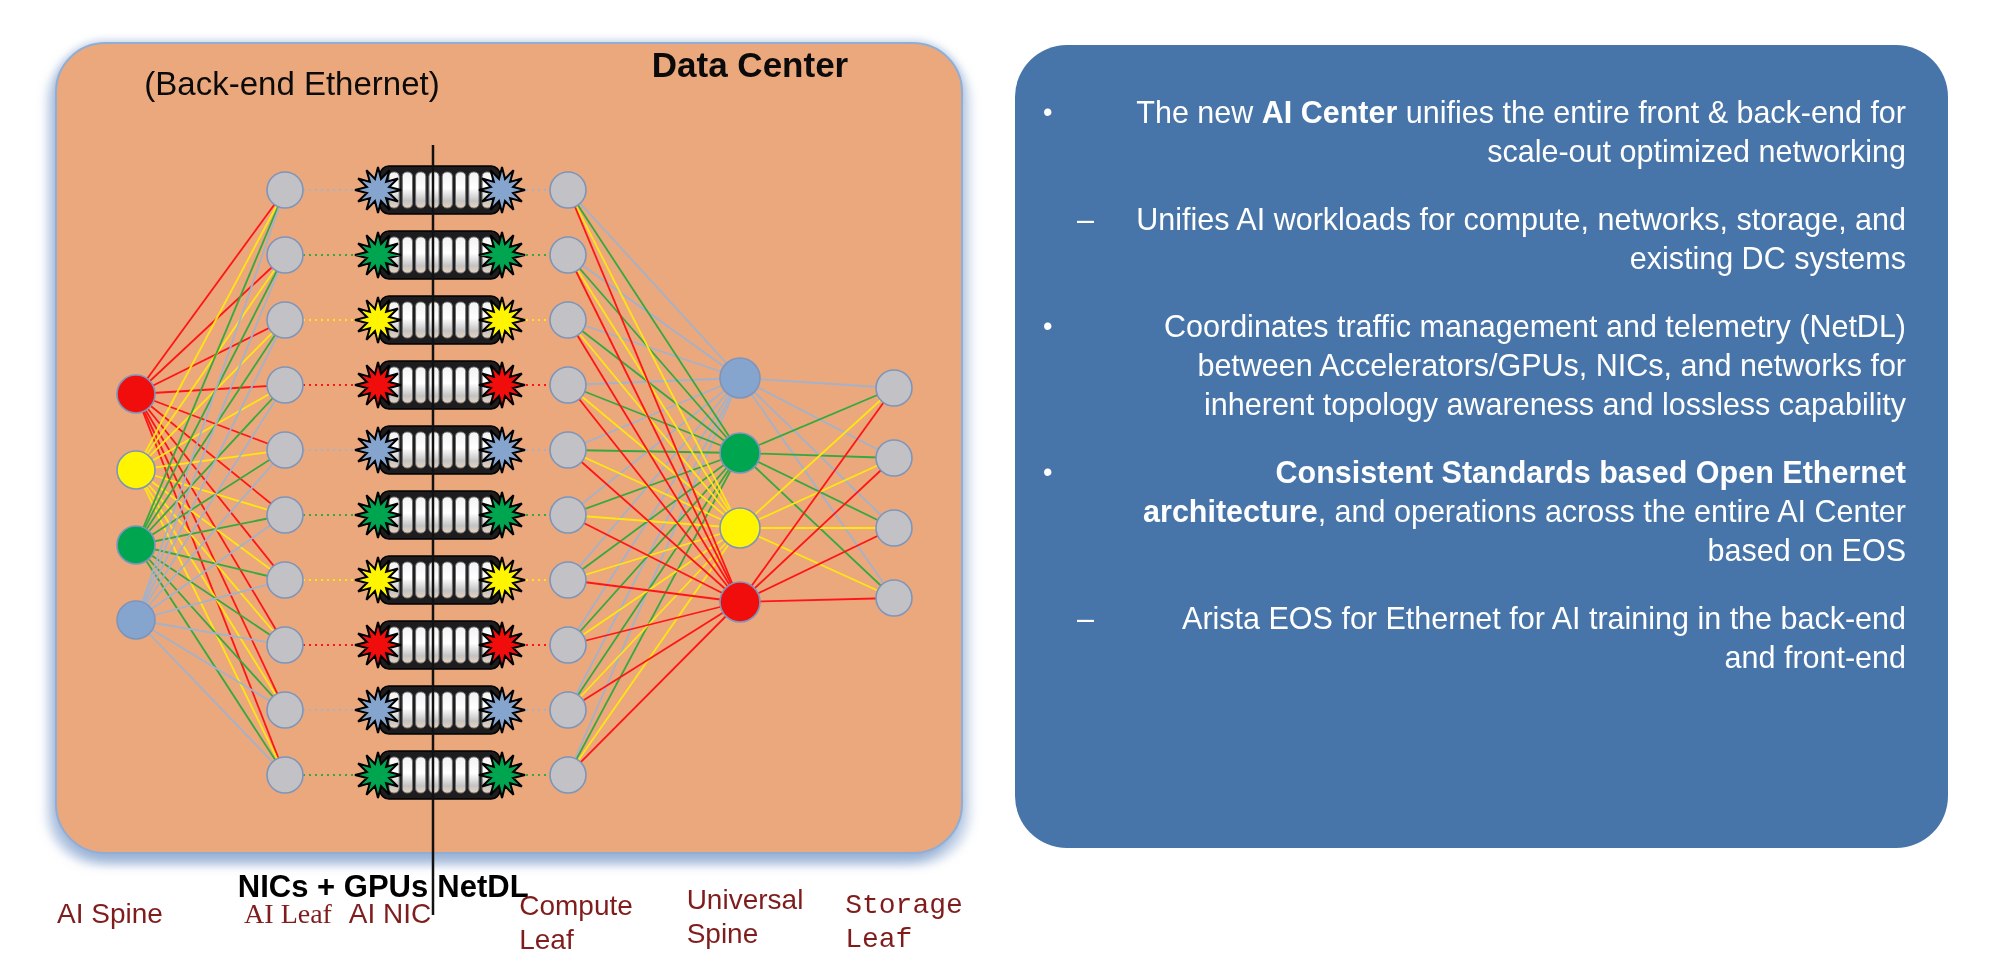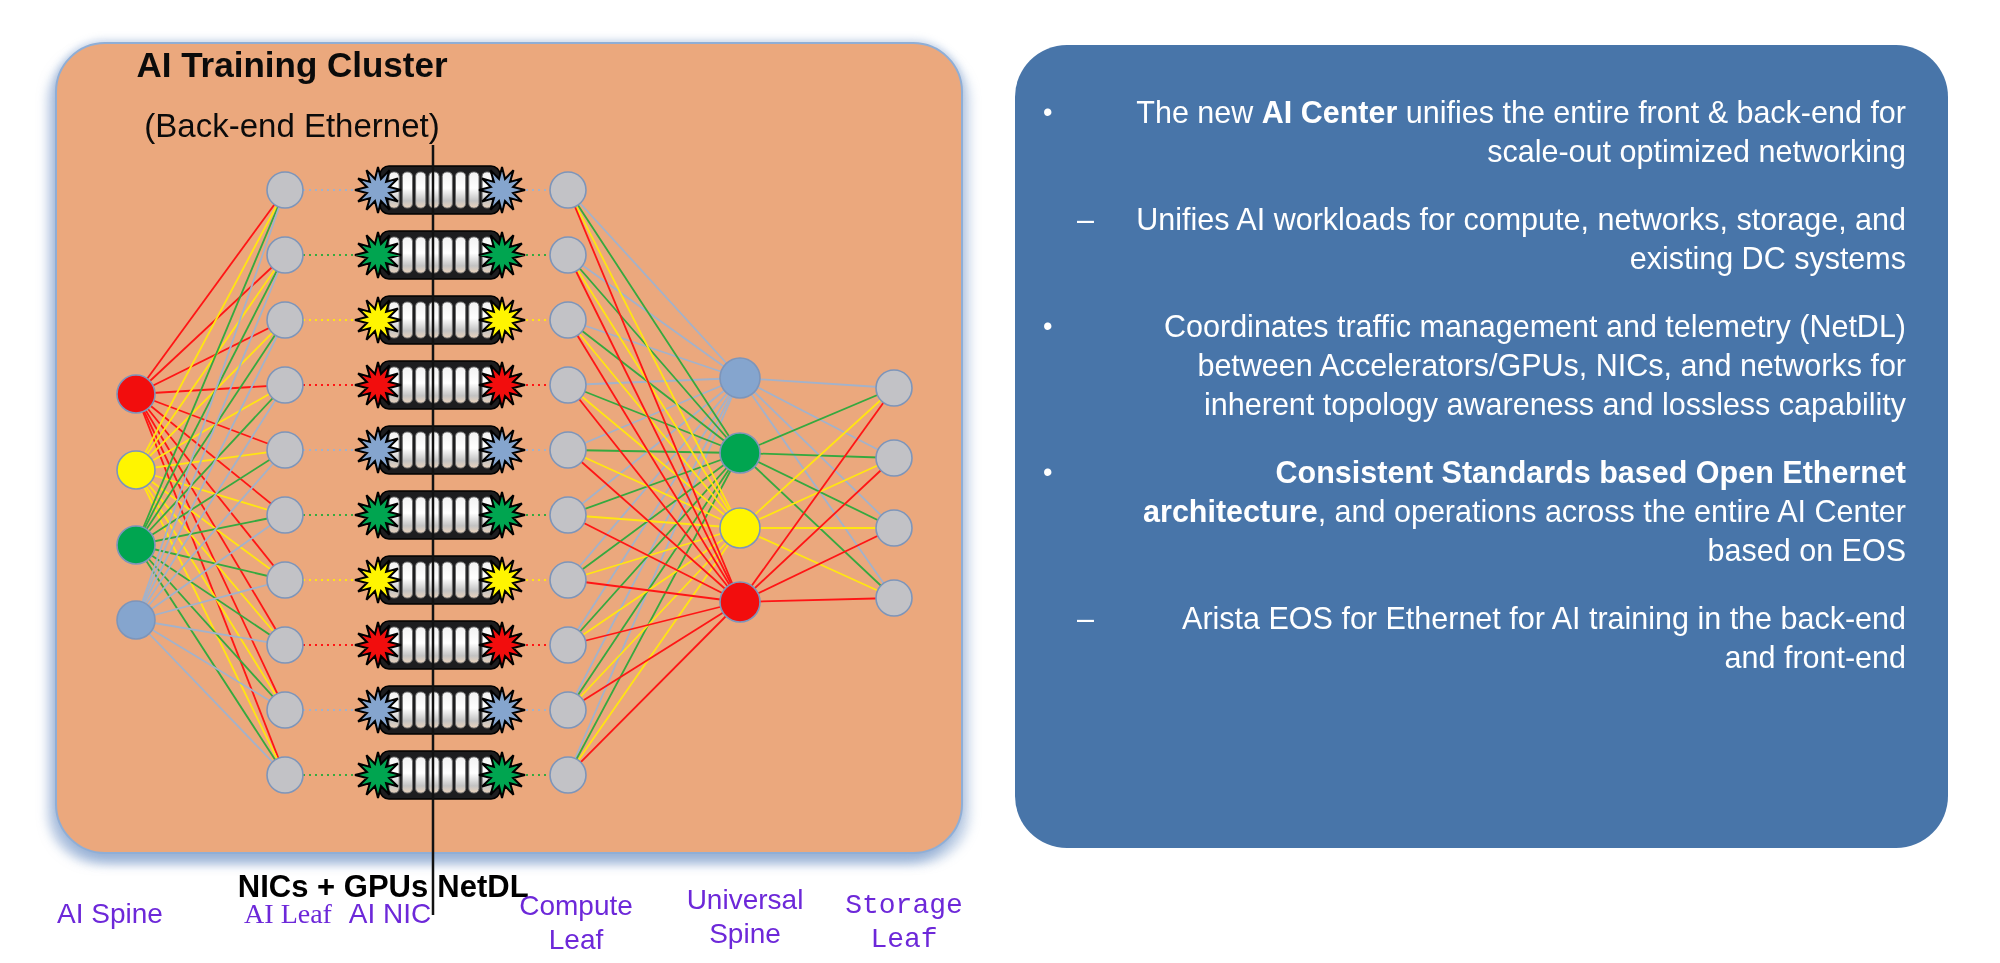--- a/index.html
+++ b/index.html
@@ -14,21 +14,21 @@
     box-shadow:-7px 9px 11px rgba(118,152,201,.55),
                 7px 9px 11px rgba(118,152,201,.40),
                 0 -3px 7px rgba(130,160,205,.35);
     box-sizing:border-box;
   }
   .topo-svg{position:absolute;left:0;top:0;width:2000px;height:963px;pointer-events:none;}
   .title{position:absolute;transform:translateX(-50%);text-align:center;color:#0b0b0b;white-space:nowrap;}
   .title .l1{font-weight:bold;font-size:35px;line-height:42px;}
   .title .l2{font-size:33px;line-height:40px;margin-top:20px;}
   .bold-label{position:absolute;transform:translateX(-50%);font-weight:bold;font-size:31px;color:#000;white-space:nowrap;}
-  .col-label{position:absolute;transform:translateX(-50%);text-align:center;font-size:28px;line-height:34px;color:#6d28d9;white-space:nowrap;}
+  .col-label{position:absolute;transform:translateX(-50%);text-align:left;font-size:28px;line-height:34px;color:#7f1d1d;white-space:nowrap;}
   
   .blue-panel{
     position:absolute;left:1015px;top:45px;width:933px;height:803px;
     background:#4875A9;border-radius:52px;color:#fff;box-sizing:border-box;
     padding:48px 42px 0 28px;
   }
   .bullet-item{display:grid;grid-template-columns:44px 1fr;font-size:30.5px;line-height:39px;margin-bottom:29px;}
   .bullet-item.lvl2{margin-left:34px;grid-template-columns:46px 1fr;}
   .bullet-item .marker{text-align:left;}
   .bullet-item.lvl1 .marker{font-size:27px;}
@@ -305,24 +305,24 @@
     <polygon points="378.0,622.0 381.0,633.9 389.5,625.1 386.1,636.9 397.9,633.5 389.1,642.0 401.0,645.0 389.1,648.0 397.9,656.5 386.1,653.1 389.5,664.9 381.0,656.1 378.0,668.0 375.0,656.1 366.5,664.9 369.9,653.1 358.1,656.5 366.9,648.0 355.0,645.0 366.9,642.0 358.1,633.5 369.9,636.9 366.5,625.1 375.0,633.9" fill="#F20D0D" stroke="#000" stroke-width="2"></polygon>
     <polygon points="502.0,622.0 505.0,633.9 513.5,625.1 510.1,636.9 521.9,633.5 513.1,642.0 525.0,645.0 513.1,648.0 521.9,656.5 510.1,653.1 513.5,664.9 505.0,656.1 502.0,668.0 499.0,656.1 490.5,664.9 493.9,653.1 482.1,656.5 490.9,648.0 479.0,645.0 490.9,642.0 482.1,633.5 493.9,636.9 490.5,625.1 499.0,633.9" fill="#F20D0D" stroke="#000" stroke-width="2"></polygon>
     <polygon points="378.0,687.0 381.0,698.9 389.5,690.1 386.1,701.9 397.9,698.5 389.1,707.0 401.0,710.0 389.1,713.0 397.9,721.5 386.1,718.1 389.5,729.9 381.0,721.1 378.0,733.0 375.0,721.1 366.5,729.9 369.9,718.1 358.1,721.5 366.9,713.0 355.0,710.0 366.9,707.0 358.1,698.5 369.9,701.9 366.5,690.1 375.0,698.9" fill="#85A5CE" stroke="#000" stroke-width="2"></polygon>
     <polygon points="502.0,687.0 505.0,698.9 513.5,690.1 510.1,701.9 521.9,698.5 513.1,707.0 525.0,710.0 513.1,713.0 521.9,721.5 510.1,718.1 513.5,729.9 505.0,721.1 502.0,733.0 499.0,721.1 490.5,729.9 493.9,718.1 482.1,721.5 490.9,713.0 479.0,710.0 490.9,707.0 482.1,698.5 493.9,701.9 490.5,690.1 499.0,698.9" fill="#85A5CE" stroke="#000" stroke-width="2"></polygon>
     <polygon points="378.0,752.0 381.0,763.9 389.5,755.1 386.1,766.9 397.9,763.5 389.1,772.0 401.0,775.0 389.1,778.0 397.9,786.5 386.1,783.1 389.5,794.9 381.0,786.1 378.0,798.0 375.0,786.1 366.5,794.9 369.9,783.1 358.1,786.5 366.9,778.0 355.0,775.0 366.9,772.0 358.1,763.5 369.9,766.9 366.5,755.1 375.0,763.9" fill="#00A550" stroke="#000" stroke-width="2"></polygon>
     <polygon points="502.0,752.0 505.0,763.9 513.5,755.1 510.1,766.9 521.9,763.5 513.1,772.0 525.0,775.0 513.1,778.0 521.9,786.5 510.1,783.1 513.5,794.9 505.0,786.1 502.0,798.0 499.0,786.1 490.5,794.9 493.9,783.1 482.1,786.5 490.9,778.0 479.0,775.0 490.9,772.0 482.1,763.5 493.9,766.9 490.5,755.1 499.0,763.9" fill="#00A550" stroke="#000" stroke-width="2"></polygon>
     <line x1="433" y1="145" x2="433" y2="915" stroke="#111" stroke-width="2.5"></line>
   </svg>
 
 <div class="title" style="left:292px;top:44px;">
-  <div class="l1">AI Training Cluster</div>
   <div class="l2">(Back-end Ethernet)</div>
 </div>
 <div class="title" style="left:750px;top:44px;">
+  <div class="l1">Data Center</div>
 </div>
 
 <div class="bold-label" style="left:333px;top:869px;">NICs + GPUs</div>
 <div class="bold-label" style="left:483px;top:869px;">NetDL</div>
 
 <div class="col-label" style="left:110px;top:897px;">AI Spine</div>
 <div class="col-label" style="left:288px;top:897px;font-family:Liberation Serif, serif;">AI Leaf</div>
 <div class="col-label" style="left:390px;top:897px;">AI NIC</div>
 <div class="col-label" style="left:576px;top:889px;">
   <div>Compute</div>

